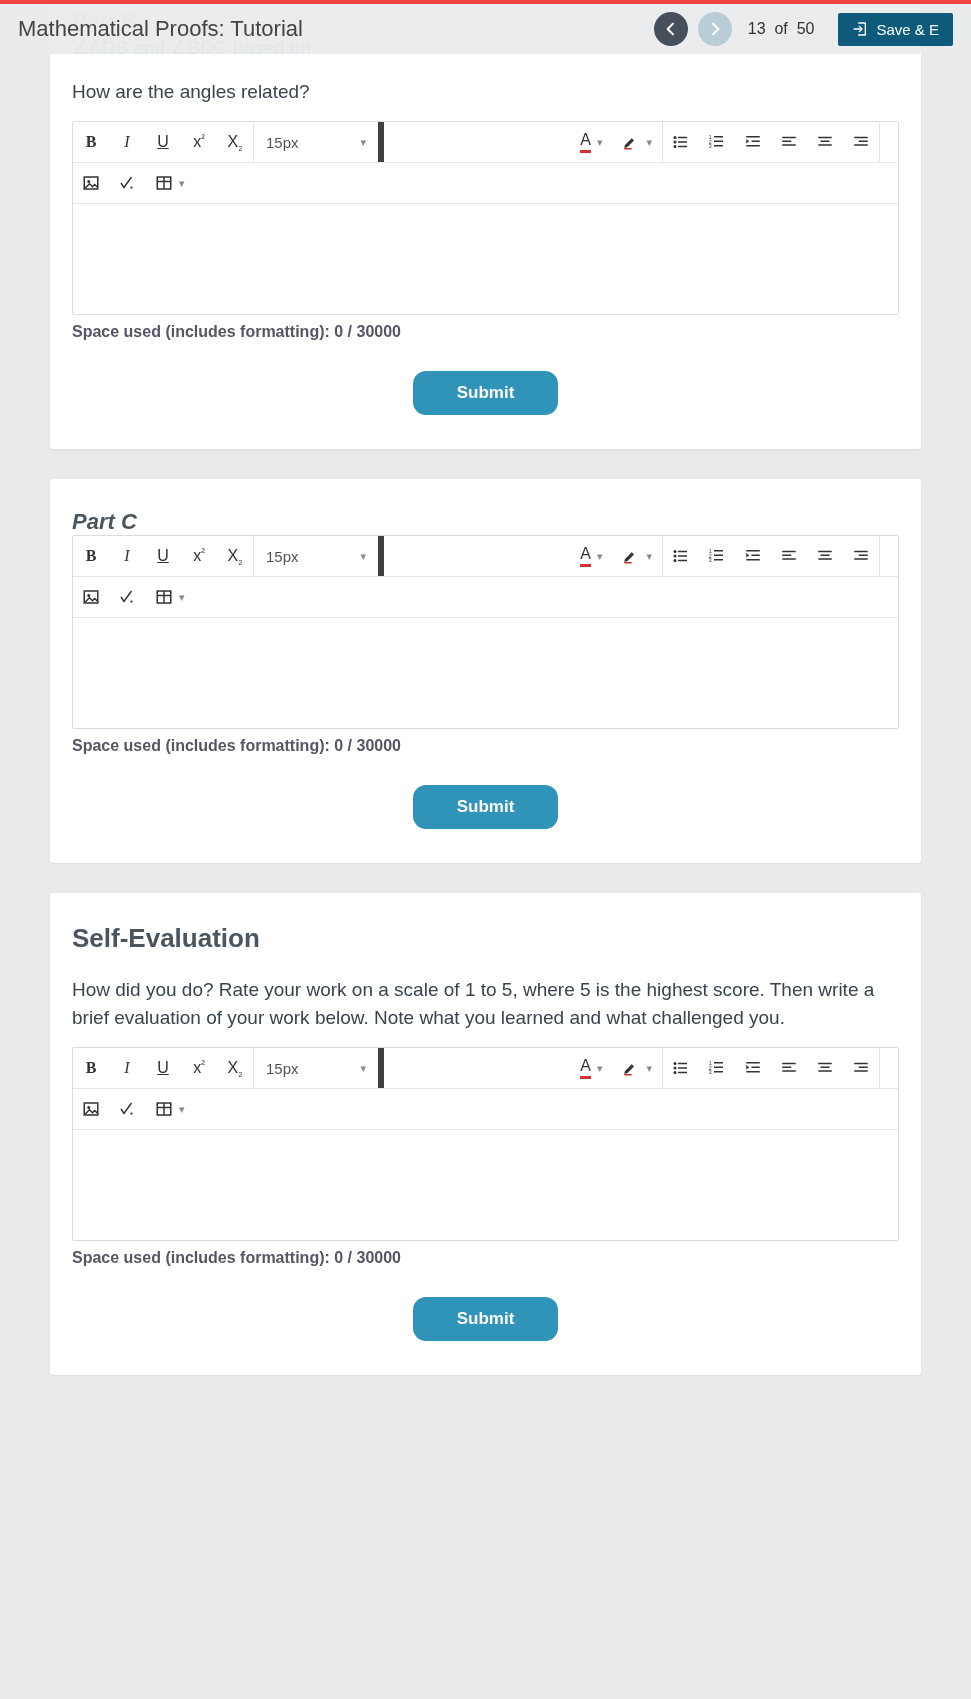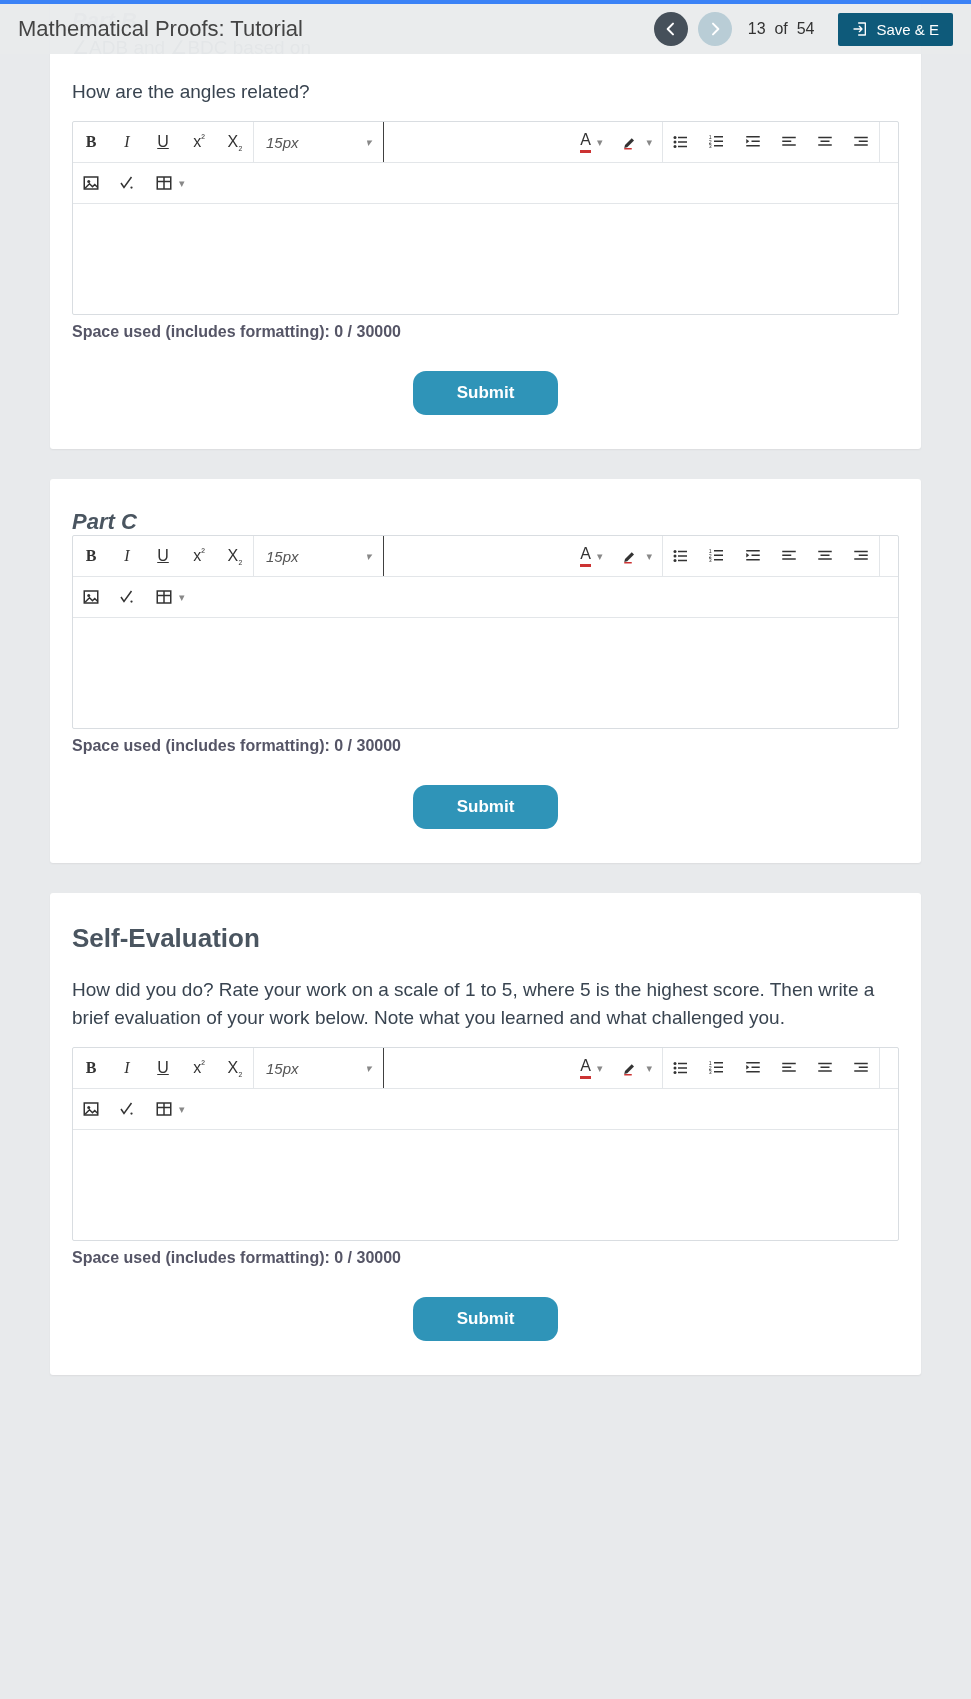--- a/index.html
+++ b/index.html
@@ -2,21 +2,21 @@
 <html><head>
 <meta charset="utf-8">
 <style>
   * { box-sizing: border-box; margin: 0; padding: 0; }
   html, body { width: 971px; font-family: "Segoe UI", "Helvetica Neue", Arial, sans-serif; background: #e8eaec; color: #333; }
   body { overflow-x: hidden; }
 
   .topbar {
     position: fixed; top: 0; left: 0; right: 0; height: 54px;
     background: rgba(232,234,236,0.92);
-    border-top: 4px solid #3b82f6;
+    border-top: 4px solid #ef4444;
     display: flex; align-items: center; padding: 0 18px;
     z-index: 100;
   }
   .topbar .title { font-size: 22px; color: #444; font-weight: 400; flex: 0 0 auto; }
   .topbar .ghost { color: #c0c6cb; font-size: 20px; margin-left: 6px; flex: 1 1 auto; white-space: nowrap; overflow: hidden; }
   .topbar .nav { display: flex; align-items: center; gap: 10px; }
   .circbtn {
     width: 34px; height: 34px; border-radius: 50%; display: flex; align-items: center; justify-content: center;
     font-size: 16px; color: #fff; cursor: pointer;
   }
@@ -49,21 +49,21 @@
   .group:last-child { border-right: none; }
   .btn {
     width: 36px; height: 40px; display: flex; align-items: center; justify-content: center;
     font-size: 16px; color: #333; cursor: pointer;
   }
   .btn.wide { width: auto; padding: 0 10px; gap: 4px; }
   .btn svg { width: 18px; height: 18px; }
   .fontsize {
     display: flex; align-items: center; justify-content: space-between;
     width: 130px; height: 40px; padding: 0 12px; font-size: 15px; color: #555;
-    border-right: 1px solid #404040; cursor: pointer; font-style: italic;
+    border-right: 6px solid #404040; cursor: pointer;
   }
   .spacer { flex: 1; }
   .chev { font-size: 11px; color: #888; margin-left: 2px; }
 
   .canvas { min-height: 110px; }
   .space-used { font-size: 16px; color: #556; margin-top: 8px; font-weight: bold; }
 
   .submit-wrap { display: flex; justify-content: center; margin-top: 30px; }
   .submit {
     background: #2f94b8; color: #fff; font-weight: 700; font-size: 17px;
@@ -92,21 +92,21 @@
         </svg>
     </div>
     <div class="circbtn next">
       <svg viewBox="0 0 24 24" width="16" height="16">
           <path d="M9 4l8 8-8 8" fill="none" stroke="#fff" stroke-width="3" stroke-linecap="round" stroke-linejoin="round"></path>
         </svg>
     </div>
     <div class="pager">
       <span>13</span>
       &nbsp;<span>of</span>&nbsp;
-      <span>54</span>
+      <span>50</span>
     </div>
     <div class="savebtn">
       <svg viewBox="0 0 24 24" width="16" height="16">
           <path d="M10 3h10v18H10M3 12h12M11 8l4 4-4 4" fill="none" stroke="#fff" stroke-width="2" stroke-linecap="round" stroke-linejoin="round"></path>
         </svg>
       <span>Save &amp; E</span>
     </div>
   </div>
 </div>
 

